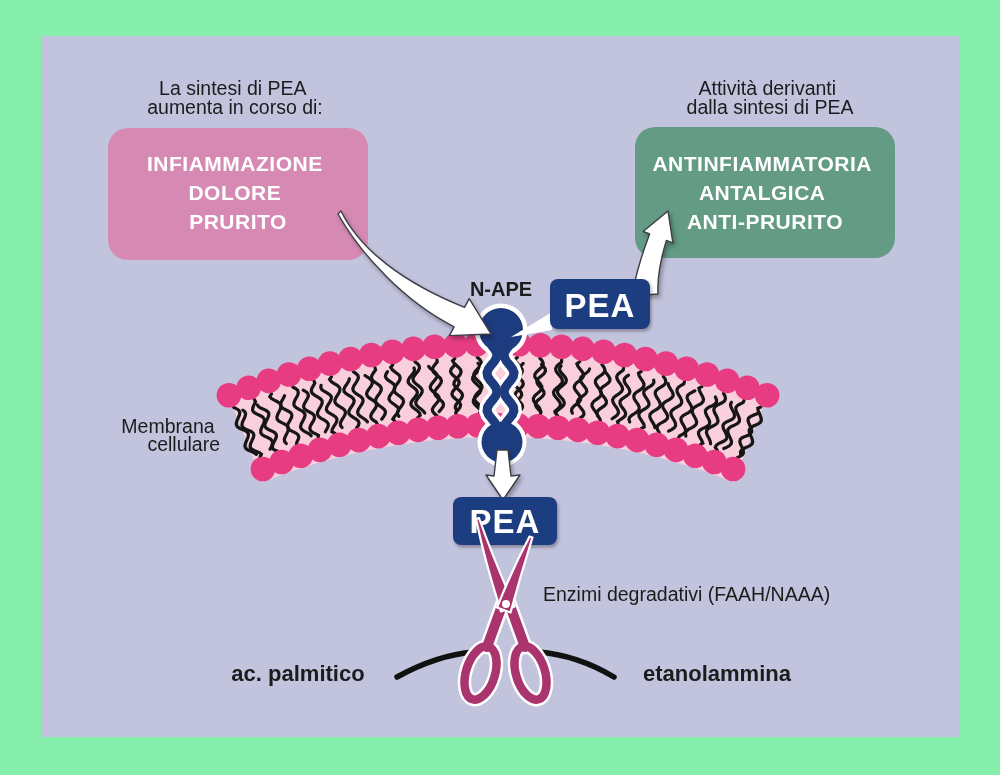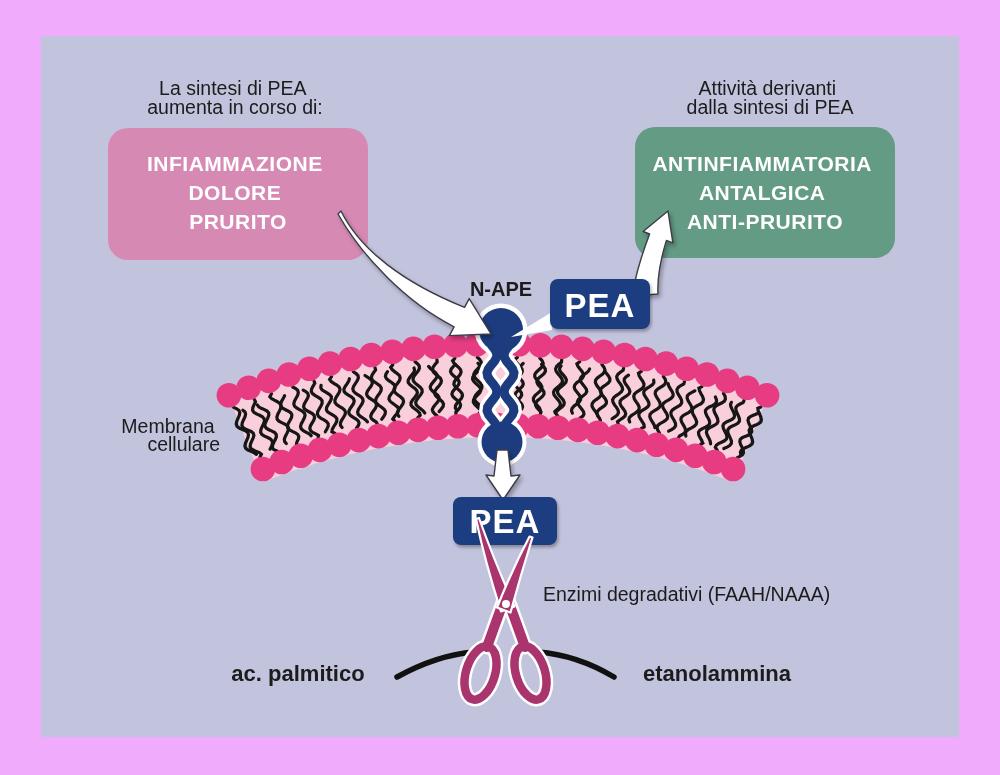--- a/index.html
+++ b/index.html
@@ -1,16 +1,16 @@
 <!DOCTYPE html>
 <html><head>
 <meta charset="utf-8">
 <style>
   html,body{margin:0;padding:0;background:#ffffff;}
-  .stage{width:1000px;height:775px;position:relative;background:#f0abfc;}
+  .stage{width:1000px;height:775px;position:relative;background:#86efac;}
   svg{display:block;}
   text{font-family:"Liberation Sans","DejaVu Sans",sans-serif;}
   .t-plain{font-size:19.5px;font-weight:400;}
   .t-boxline{font-size:21px;font-weight:700;letter-spacing:.5px;}
   .t-membrana{font-size:19.5px;font-weight:400;}
   .t-nape{font-size:20px;font-weight:700;}
   .t-pea{font-size:33px;font-weight:700;letter-spacing:1px;}
   .t-enzimi{font-size:19.5px;font-weight:400;}
   .t-product{font-size:22px;font-weight:700;}
   .arrow{stroke:#3c3c46;stroke-width:1.4;stroke-linejoin:round;}

